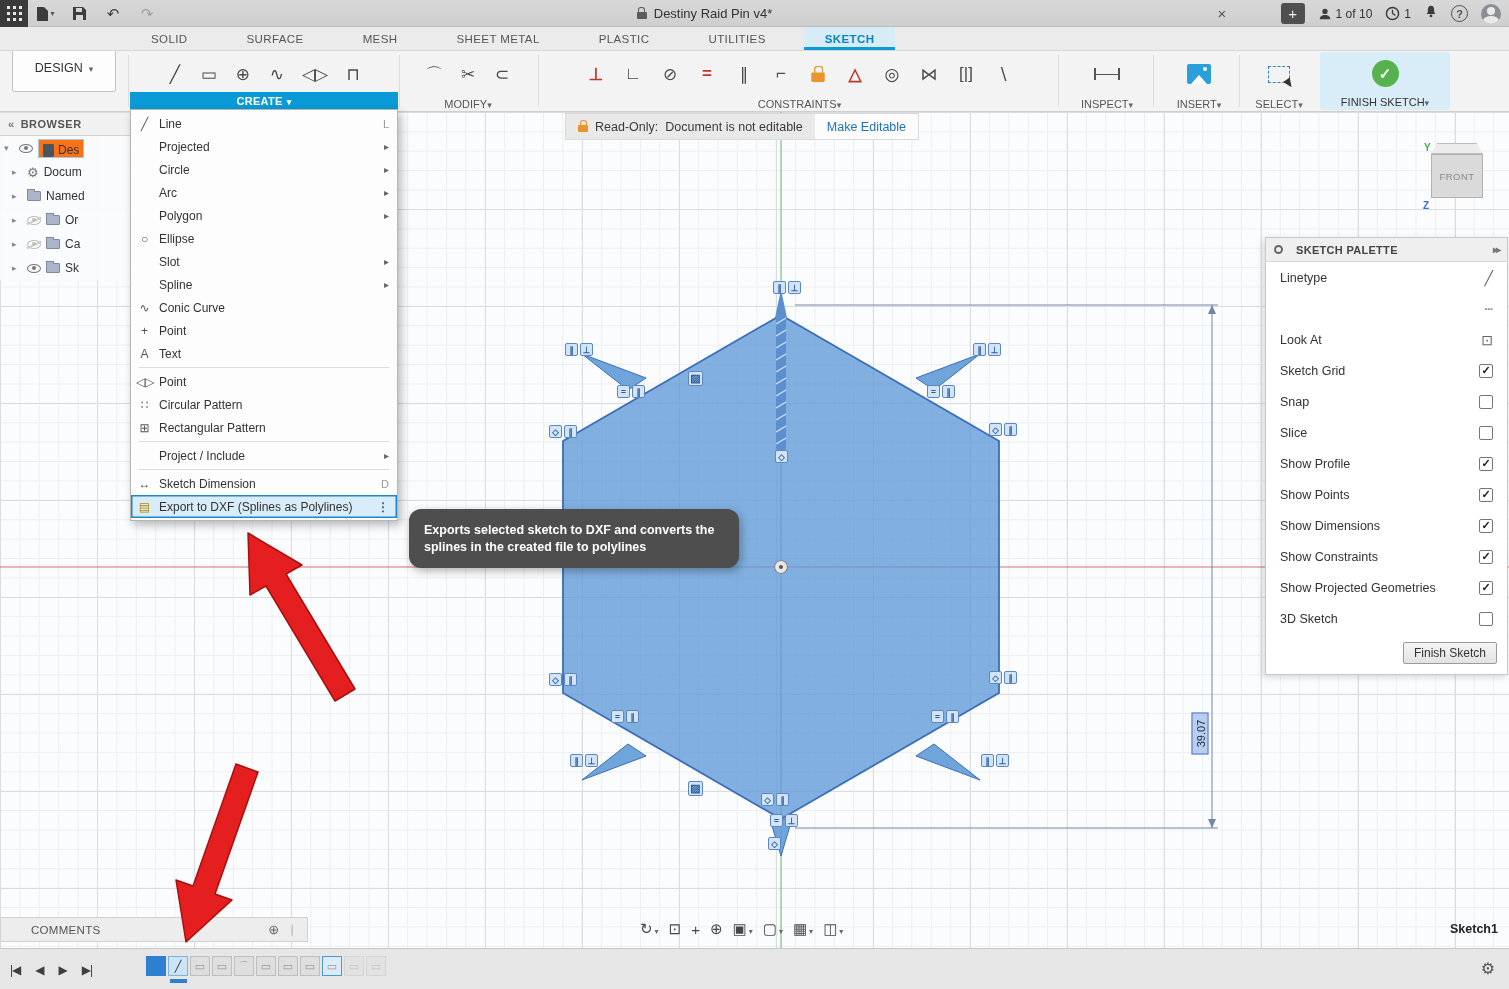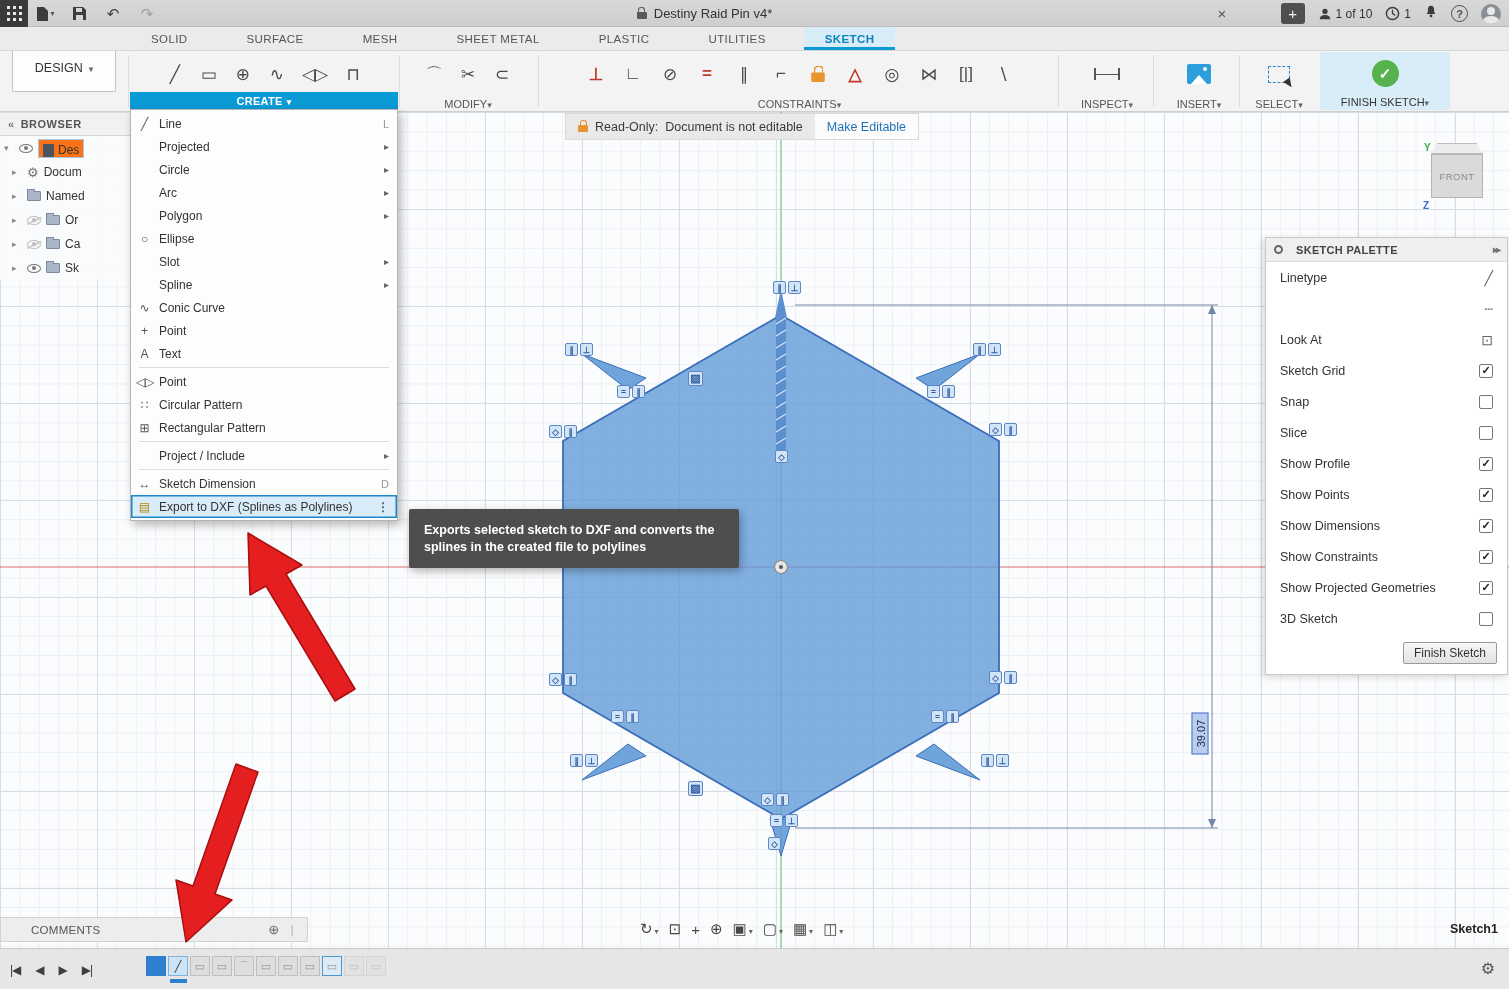--- a/index.html
+++ b/index.html
@@ -131,21 +131,21 @@
   .menu-item{height:23px;display:flex;align-items:center;gap:6px;padding:0 8px 0 5px;font-size:12px;color:#333}
   .mi-icon{width:17px;text-align:center;color:#555;font-size:12px;flex:0 0 auto}
   .mi-label{flex:1;white-space:nowrap}
   .mi-shortcut{color:#999;font-size:11px}
   .mi-arrow{color:#666;font-size:10px}
   .mi-more{color:#555;font-size:12px;font-weight:bold}
   .menu-item.selected{background:#d9ecf9;box-shadow:inset 0 0 0 1.5px #1c87c9}
   .menu-sep{border-top:1px solid #dedede;margin:2px 8px}
 
   
-  .tooltip{position:absolute;z-index:60;left:409px;top:509px;width:330px;background:#4e4e4e;color:#fff;font-size:12.5px;font-weight:bold;line-height:16.5px;padding:13px 15px;border-radius:2px;box-shadow:2px 3px 8px rgba(0,0,0,.3)}
+  .tooltip{position:absolute;z-index:60;left:409px;top:509px;width:330px;background:#4e4e4e;color:#fff;font-size:12.5px;font-weight:bold;line-height:16.5px;padding:13px 15px;border-radius:12px;box-shadow:2px 3px 8px rgba(0,0,0,.3)}
 
   
   .arrows{position:absolute;z-index:70;left:0;top:0;pointer-events:none}
 
   
   .timeline{position:absolute;z-index:40;left:0;top:948px;width:1509px;height:41px;background:#e6e6e6;border-top:1px solid #c8c8c8}
   .tl-playback{position:absolute;left:10px;top:0;height:41px;display:flex;align-items:center;gap:15px;font-size:12px;color:#3f3f3f}
   .tl-pb{letter-spacing:-1px}
   .tl-track{position:absolute;left:146px;top:7px;display:flex;gap:2px}
   .tl-tile{width:20px;height:20px;border:1px solid #bfbfbf;background:#dedede;display:flex;align-items:center;justify-content:center;font-size:11px;color:#9a9a9a}

